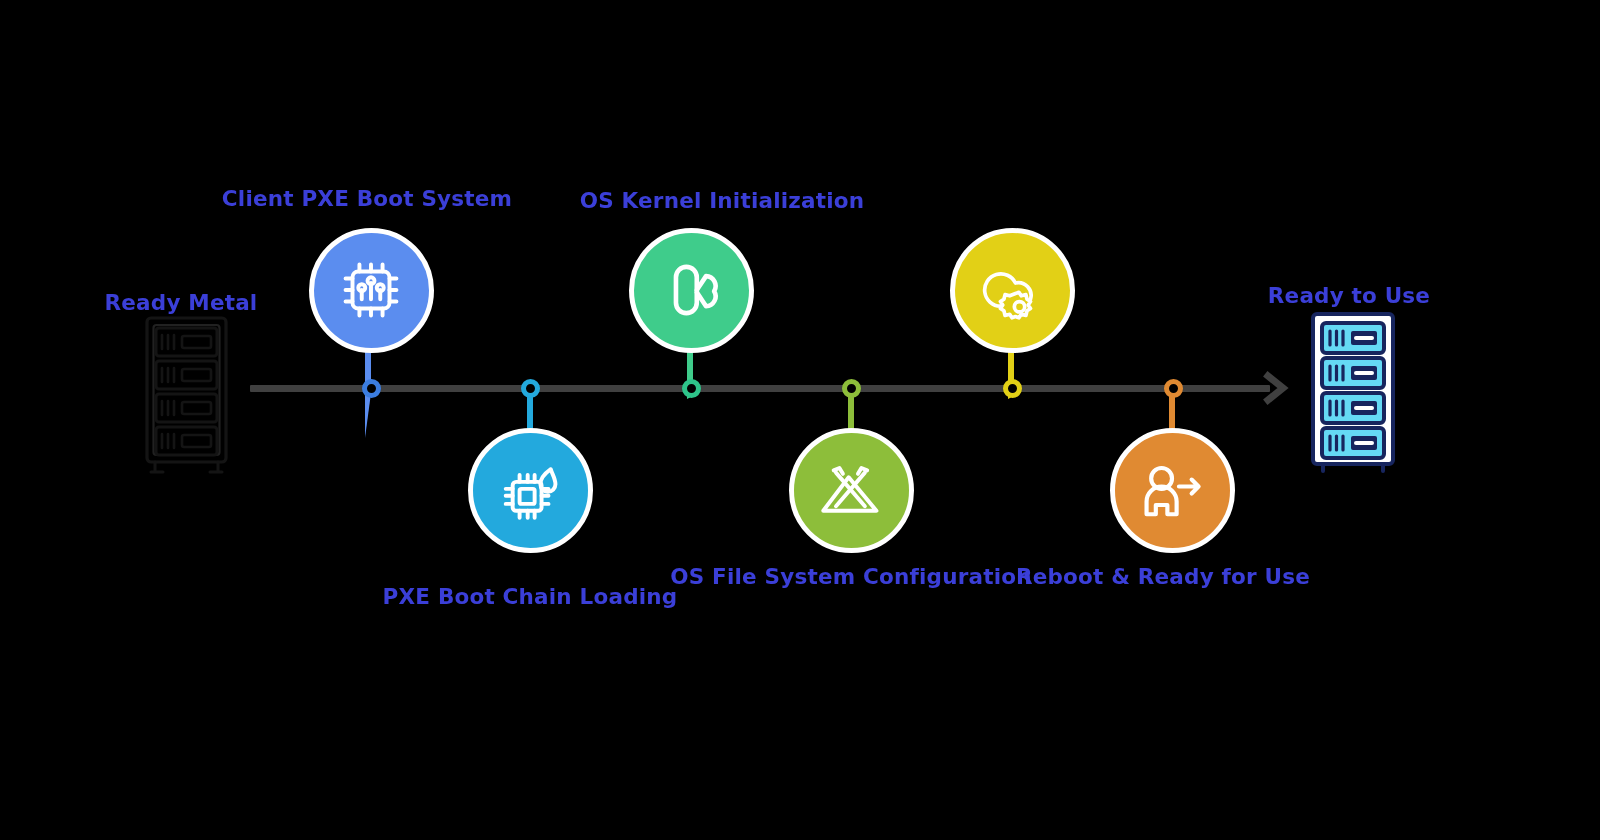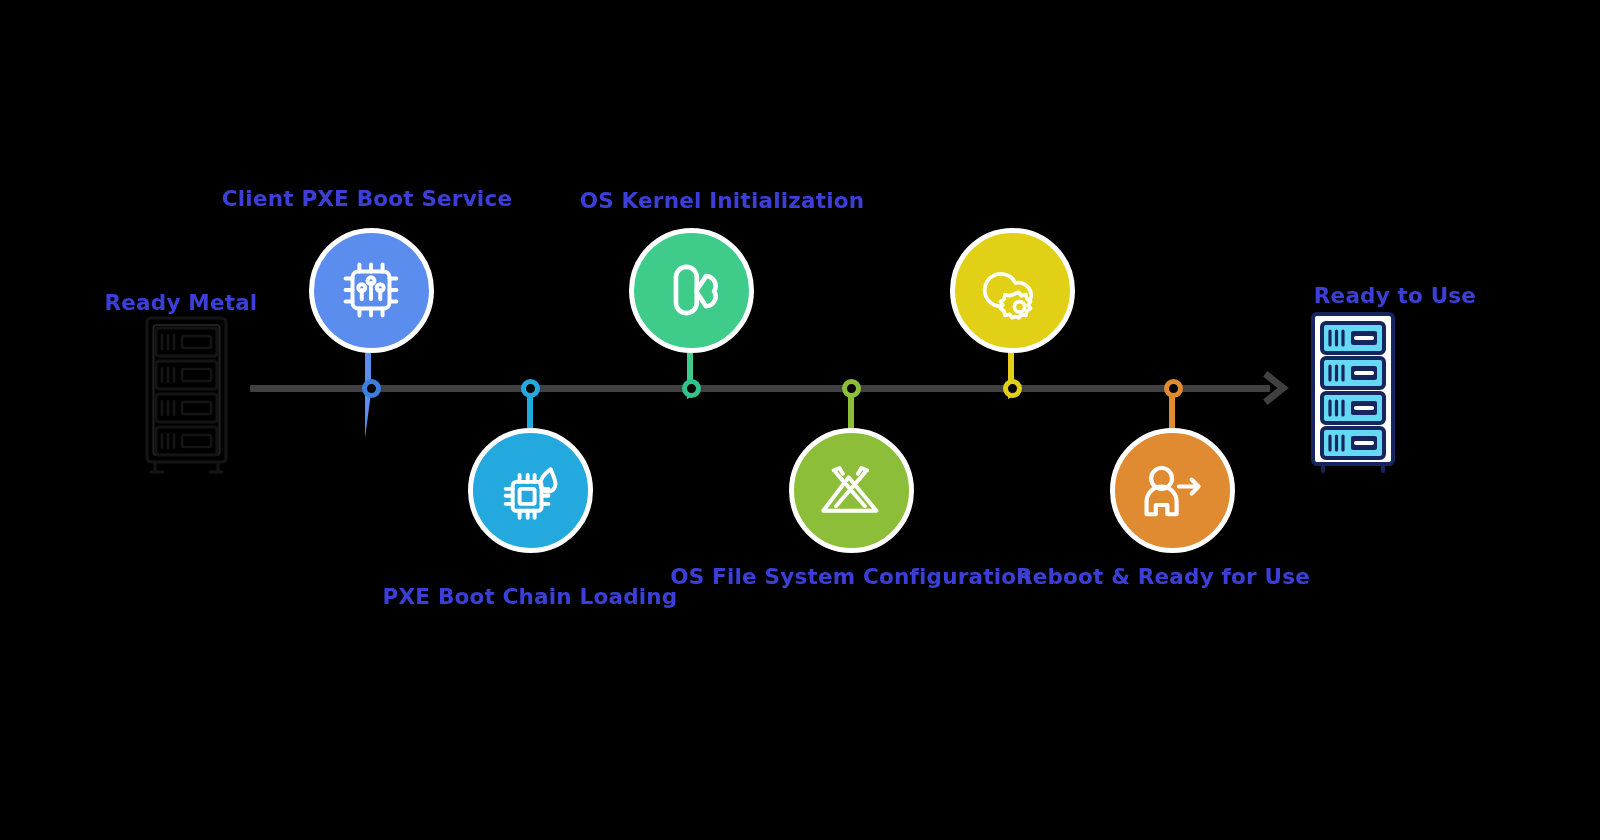--- a/index.html
+++ b/index.html
@@ -52,21 +52,21 @@
         <rect x="41" y="55" width="29" height="12" rx="2"></rect>
         <rect x="41" y="88" width="29" height="12" rx="2"></rect>
         <rect x="41" y="121" width="29" height="12" rx="2"></rect>
       </g>
       <g fill="none" stroke="#141414" stroke-width="3" stroke-linecap="round">
         <path d="M14 148 v10 M77 148 v10 M10 158 h12 M69 158 h12"></path>
       </g>
     </svg>
   </div>
 
-  <div class="lbl c" style="left:1395px;top:285px;">Ready to Use</div>
+  <div class="lbl c" style="left:1349px;top:285px;">Ready to Use</div>
   <div class="rackwrap" style="left:1307px;top:310px;">
     <svg width="92" height="166" viewBox="0 0 92 166">
       <rect x="6" y="4" width="80" height="150" rx="4" fill="#ffffff" stroke="#17255e" stroke-width="4"></rect>
       <g>
         <rect x="15" y="13" width="62" height="30" rx="4" fill="#65d9f4" stroke="#17255e" stroke-width="4"></rect>
         <rect x="15" y="48" width="62" height="30" rx="4" fill="#65d9f4" stroke="#17255e" stroke-width="4"></rect>
         <rect x="15" y="83" width="62" height="30" rx="4" fill="#65d9f4" stroke="#17255e" stroke-width="4"></rect>
         <rect x="15" y="118" width="62" height="30" rx="4" fill="#65d9f4" stroke="#17255e" stroke-width="4"></rect>
       </g>
       <g stroke="#17255e" stroke-width="3.2" stroke-linecap="round">
@@ -86,21 +86,21 @@
         <rect x="47" y="61" width="20" height="4" rx="2"></rect>
         <rect x="47" y="96" width="20" height="4" rx="2"></rect>
         <rect x="47" y="131" width="20" height="4" rx="2"></rect>
       </g>
       <g fill="none" stroke="#17255e" stroke-width="4" stroke-linecap="round">
         <path d="M16 154 v7 M76 154 v7"></path>
       </g>
     </svg>
   </div>
 
-  <div class="lbl c" style="left:367px;top:188px;">Client PXE Boot Service</div>
+  <div class="lbl c" style="left:367px;top:188px;">Client PXE Boot System</div>
   <div class="stem" style="left:365px;top:348px;border-width:0 0 45px 0;border-left:6px solid #5b8def;height:45px;"></div>
   <div class="node" style="left:308.5px;top:227.5px;background:#5b8def;">
     <svg viewBox="0 0 64 64">
       <g fill="none" stroke="#ffffff" stroke-width="3.4" stroke-linecap="round" stroke-linejoin="round">
         <rect x="16" y="16" width="32" height="32" rx="5"></rect>
         <path d="M22 10 v6 M32 10 v6 M42 10 v6 M22 48 v6 M32 48 v6 M42 48 v6
                  M10 22 h6 M10 32 h6 M10 42 h6 M48 22 h6 M48 32 h6 M48 42 h6"></path>
         <path d="M32 26 v14 M24 32 v8 M40 32 v8"></path>
         <circle cx="32" cy="24" r="3"></circle>
         <circle cx="24" cy="30" r="3"></circle>

